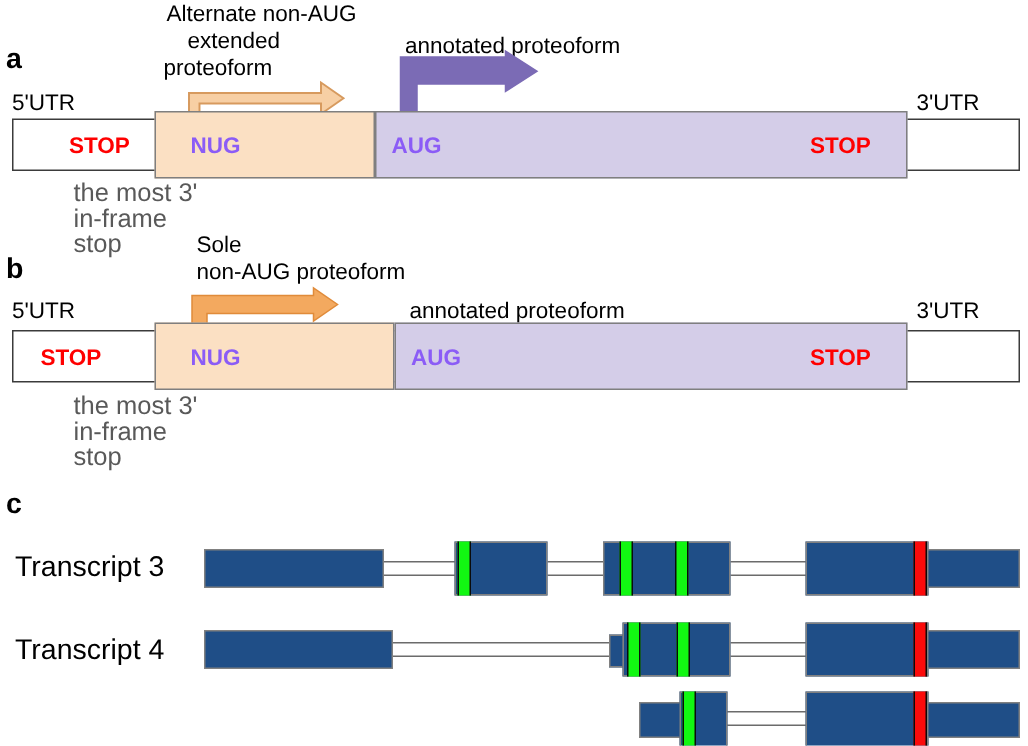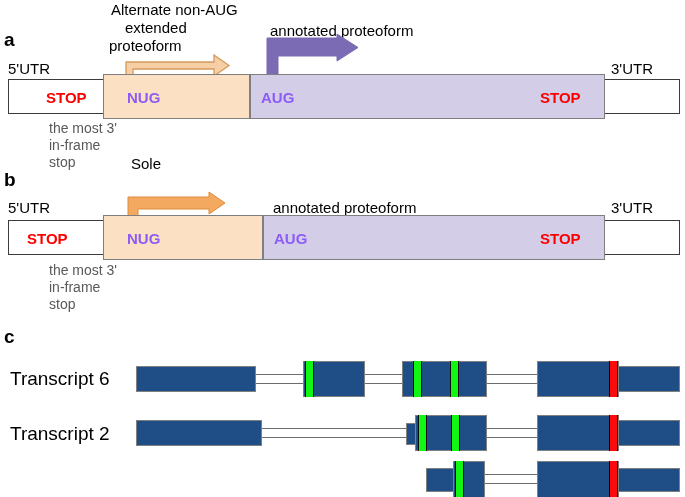--- a/index.html
+++ b/index.html
@@ -4,21 +4,21 @@
 <style>
   html,body{margin:0;padding:0;background:#ffffff;}
   body{width:685px;height:497px;position:relative;overflow:hidden;
        font-family:"Liberation Sans",sans-serif;color:#000;}
 
   .fig{position:absolute;left:0;top:0;width:685px;height:497px;}
 
   .panel-letter{position:absolute;font-weight:bold;font-size:19px;line-height:19px;color:#000;}
 
   .lbl{position:absolute;font-size:15px;line-height:18px;color:#000;white-space:pre;}
-  .lbl-grey{position:absolute;font-size:14px;line-height:17px;color:#595959;white-space:pre;}
+  .lbl-grey{position:absolute;font-size:17px;line-height:17px;color:#595959;white-space:pre;}
   .lbl-utr{position:absolute;font-size:15px;line-height:17px;color:#000;white-space:pre;}
 
   
   .seg{position:absolute;box-sizing:border-box;border:1.6px solid #3b3b3b;}
   .seg.utr{background:#ffffff;}
   .seg.nug{background:#fbe0c3;border-color:#7f7f7f;}
   .seg.aug{background:#d4cde8;border-color:#7f7f7f;}
 
   .codon{position:absolute;font-weight:bold;font-size:15px;line-height:15px;white-space:pre;}
   .codon.stop{color:#ff0000;}
@@ -67,20 +67,21 @@
   <div class="codon start" style="left:261px;top:90px;">AUG</div>
   <div class="codon stop" style="left:540px;top:90px;">STOP</div>
 
   <div class="lbl-grey" style="left:49px;top:120px;">the most 3'</div>
   <div class="lbl-grey" style="left:49px;top:137px;">in-frame</div>
   <div class="lbl-grey" style="left:49px;top:154px;">stop</div>
 
   <div class="panel-letter" style="left:4px;top:170px;">b</div>
 
   <div class="lbl" style="left:131px;top:155px;">Sole</div>
+  <div class="lbl" style="left:131px;top:173px;">non-AUG proteoform</div>
 
   <div class="lbl" style="left:273px;top:199px;">annotated proteoform</div>
 
   <svg class="arrow-svg" style="left:126px;top:191px;" width="100" height="35" viewBox="0 0 100 35">
     <path d="M2,34 L2,6 L83,6 L83,1 L99,12 L83,23 L83,18 L12,18 L12,34 Z" fill="#f3a95f" stroke="#e08b3a" stroke-width="1" stroke-linejoin="miter"></path>
   </svg>
 
   <div class="lbl-utr" style="left:8px;top:199px;">5'UTR</div>
   <div class="lbl-utr" style="left:611px;top:199px;">3'UTR</div>
 
@@ -92,38 +93,38 @@
   <div class="codon start" style="left:127px;top:231px;">NUG</div>
   <div class="codon start" style="left:274px;top:231px;">AUG</div>
   <div class="codon stop" style="left:540px;top:231px;">STOP</div>
 
   <div class="lbl-grey" style="left:49px;top:262px;">the most 3'</div>
   <div class="lbl-grey" style="left:49px;top:279px;">in-frame</div>
   <div class="lbl-grey" style="left:49px;top:296px;">stop</div>
 
   <div class="panel-letter" style="left:4px;top:327px;">c</div>
 
-  <div class="tname" style="left:10px;top:369px;">Transcript 6</div>
+  <div class="tname" style="left:10px;top:369px;">Transcript 3</div>
 
   <div class="intron" style="left:253px;top:374px;width:55px;height:10px;"></div>
   <div class="intron" style="left:365px;top:374px;width:38px;height:10px;"></div>
   <div class="intron" style="left:487px;top:374px;width:52px;height:10px;"></div>
 
   <div class="exon" style="left:136px;top:366px;width:120px;height:26px;"></div>
   <div class="exon" style="left:303px;top:361px;width:62px;height:36px;"></div>
   <div class="exon" style="left:402px;top:361px;width:85px;height:36px;"></div>
   <div class="exon" style="left:537px;top:361px;width:82px;height:36px;"></div>
   <div class="exon" style="left:618px;top:366px;width:62px;height:26px;"></div>
 
   <div class="mark-green" style="left:305px;top:361px;width:9px;height:36px;"></div>
   <div class="mark-green" style="left:413px;top:361px;width:9px;height:36px;"></div>
   <div class="mark-green" style="left:450px;top:361px;width:9px;height:36px;"></div>
   <div class="mark-red" style="left:609px;top:361px;width:9px;height:36px;"></div>
 
-  <div class="tname" style="left:10px;top:424px;">Transcript 2</div>
+  <div class="tname" style="left:10px;top:424px;">Transcript 4</div>
 
   <div class="intron" style="left:261px;top:428px;width:146px;height:10px;"></div>
   <div class="intron" style="left:487px;top:428px;width:52px;height:10px;"></div>
 
   <div class="exon" style="left:136px;top:420px;width:126px;height:26px;"></div>
   <div class="exon" style="left:406px;top:423px;width:10px;height:22px;"></div>
   <div class="exon" style="left:415px;top:415px;width:72px;height:36px;"></div>
   <div class="exon" style="left:537px;top:415px;width:82px;height:36px;"></div>
   <div class="exon" style="left:618px;top:420px;width:62px;height:26px;"></div>
 

